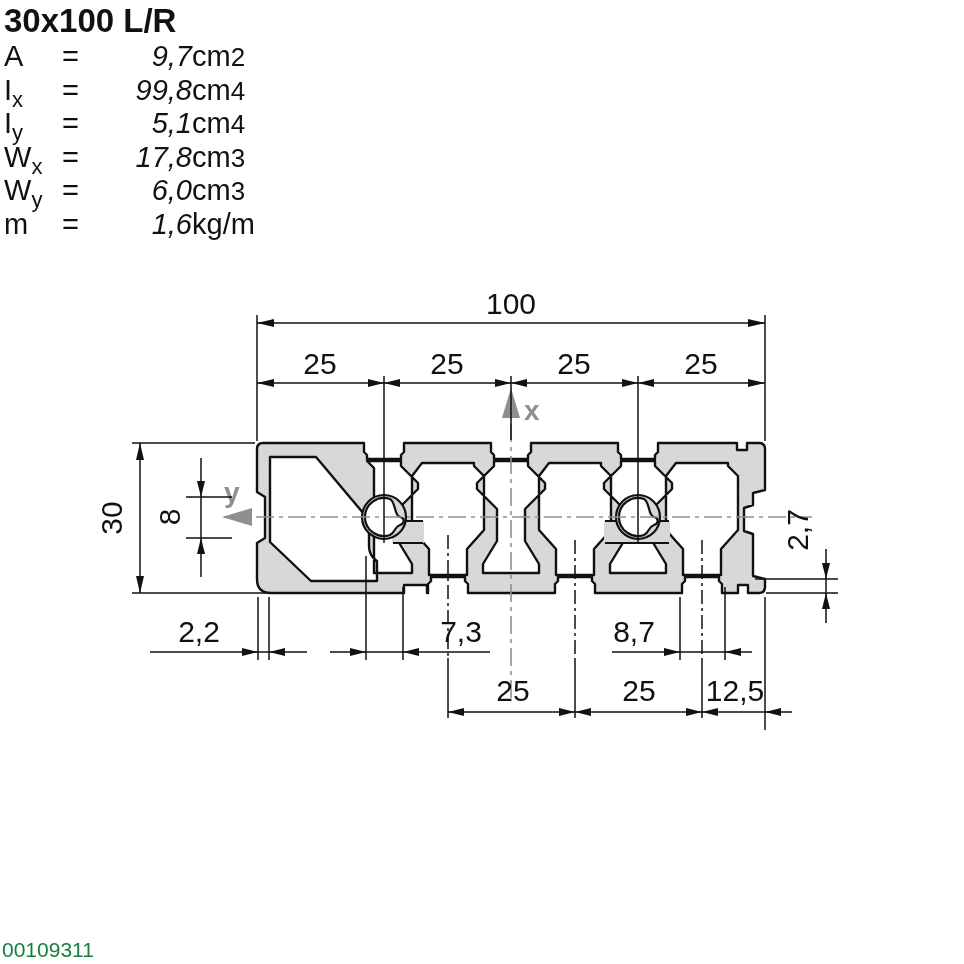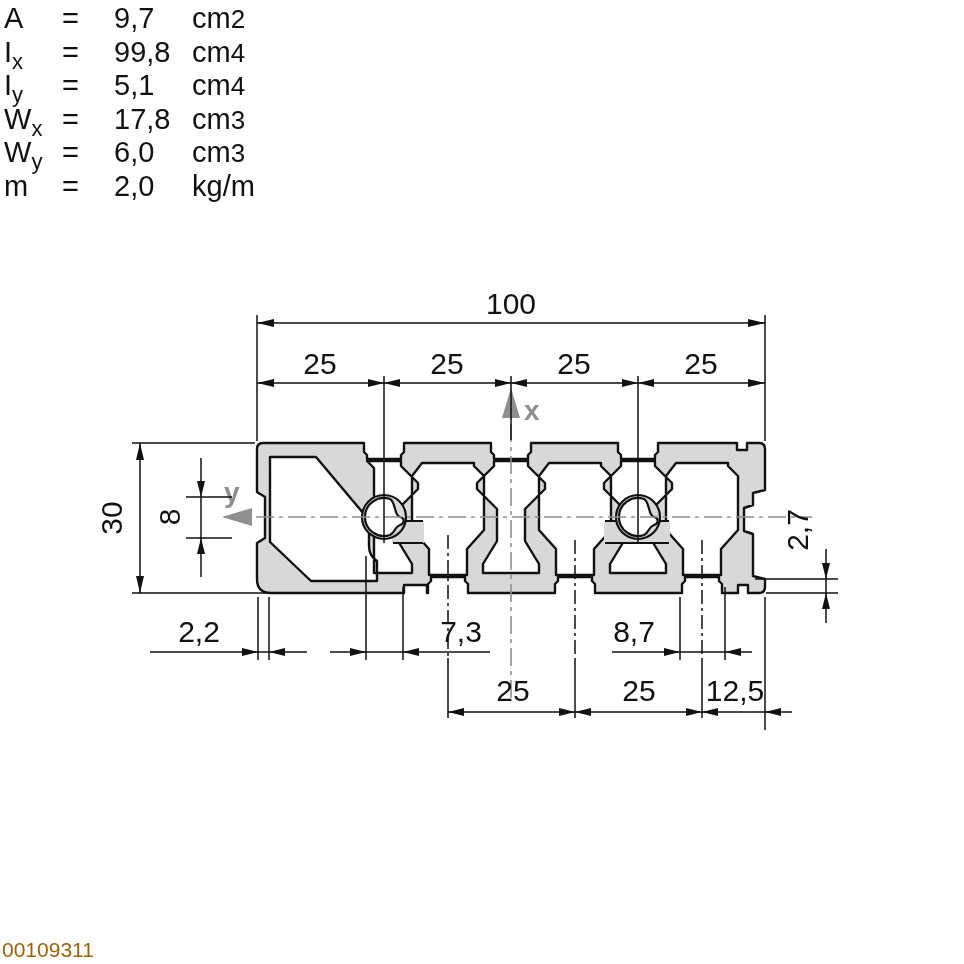--- a/index.html
+++ b/index.html
@@ -5,34 +5,35 @@
   html,body{margin:0;padding:0;background:#ffffff;}
   body{width:964px;height:964px;position:relative;font-family:"Liberation Sans",sans-serif;color:#111;}
   .stage{position:absolute;left:0;top:0;width:964px;height:964px;}
   
   .titleblock{position:absolute;left:4px;top:2px;}
   .titleblock .title{font-size:33px;font-weight:bold;letter-spacing:0px;line-height:38px;}
   .prop-row{display:flex;font-size:29px;line-height:32.5px;white-space:pre;}
   .prop-sym{width:58px;}
   .prop-sym sub{font-size:22px;line-height:0;}
   .prop-eq{width:52px;}
-  .prop-val{width:78px;}
+  .prop-val{width:78px;text-align:right;font-style:italic;}
   .prop-unit{}
   .prop-unit .exp{font-size:26px;}
-  .docnum{position:absolute;left:2px;top:938px;font-size:21px;color:#a16207;}
+  .docnum{position:absolute;left:2px;top:938px;font-size:21px;color:#15803d;}
   svg{position:absolute;left:0;top:0;}
   .dimtext{font-size:30px;fill:#111;}
   .axistext{font-size:28px;font-weight:bold;fill:#8f8f8f;}
 </style>
 </head>
 <body>
 
 <div class="stage">
 
   <div class="titleblock">
+    <div class="title">30x100 L/R</div>
 
     <div class="prop-row">
       <span class="prop-sym"><span>A</span><sub></sub></span>
       <span class="prop-eq">=</span>
       <span class="prop-val">9,7</span>
       <span class="prop-unit"><span>cm</span><span class="exp">2</span></span>
     </div>
     <div class="prop-row">
       <span class="prop-sym"><span>I</span><sub>x</sub></span>
       <span class="prop-eq">=</span>
@@ -53,21 +54,21 @@
     </div>
     <div class="prop-row">
       <span class="prop-sym"><span>W</span><sub>y</sub></span>
       <span class="prop-eq">=</span>
       <span class="prop-val">6,0</span>
       <span class="prop-unit"><span>cm</span><span class="exp">3</span></span>
     </div>
     <div class="prop-row">
       <span class="prop-sym"><span>m</span><sub></sub></span>
       <span class="prop-eq">=</span>
-      <span class="prop-val">2,0</span>
+      <span class="prop-val">1,6</span>
       <span class="prop-unit"><span>kg/m</span><span class="exp"></span></span>
     </div>
   </div>
 
   <svg width="964" height="964" viewBox="0 0 964 964">
 
     <g>
 
       <path fill="#d8d8d8" stroke="#111" stroke-width="2.4" stroke-linejoin="round" fill-rule="evenodd" d="
         M263,443 L364,443 L364,452 L367,455 L367,459 L401,459 L401,455 L404,452 L404,443

